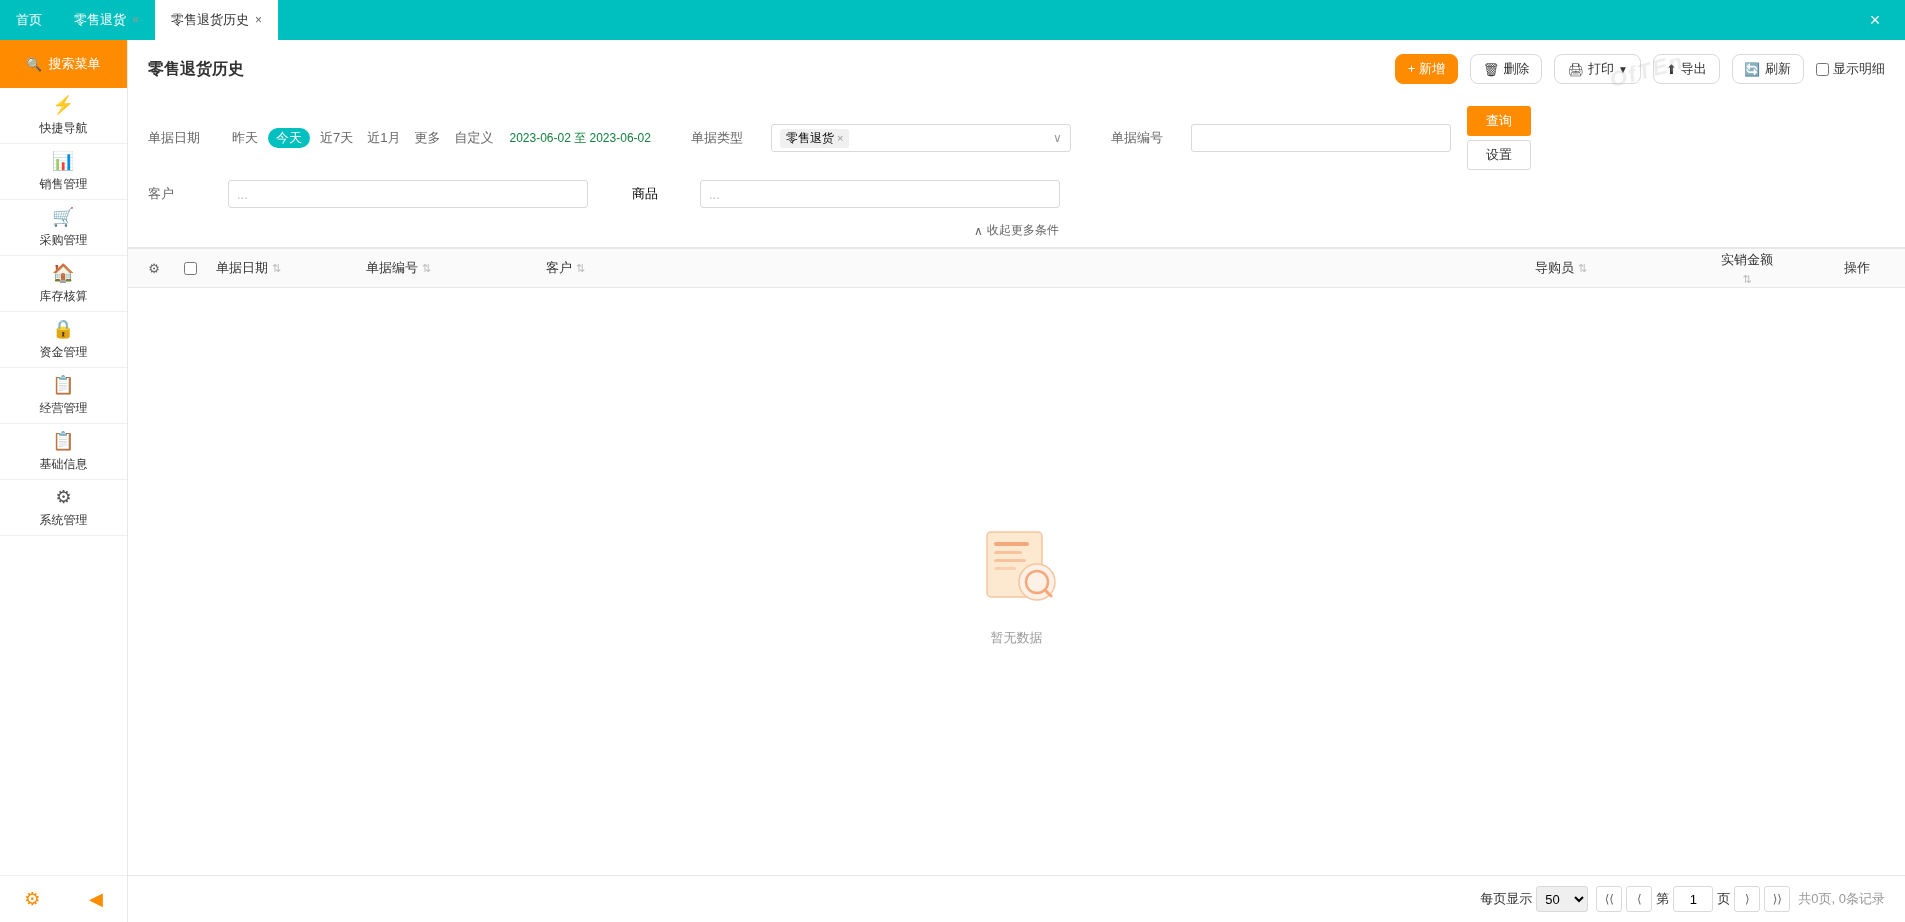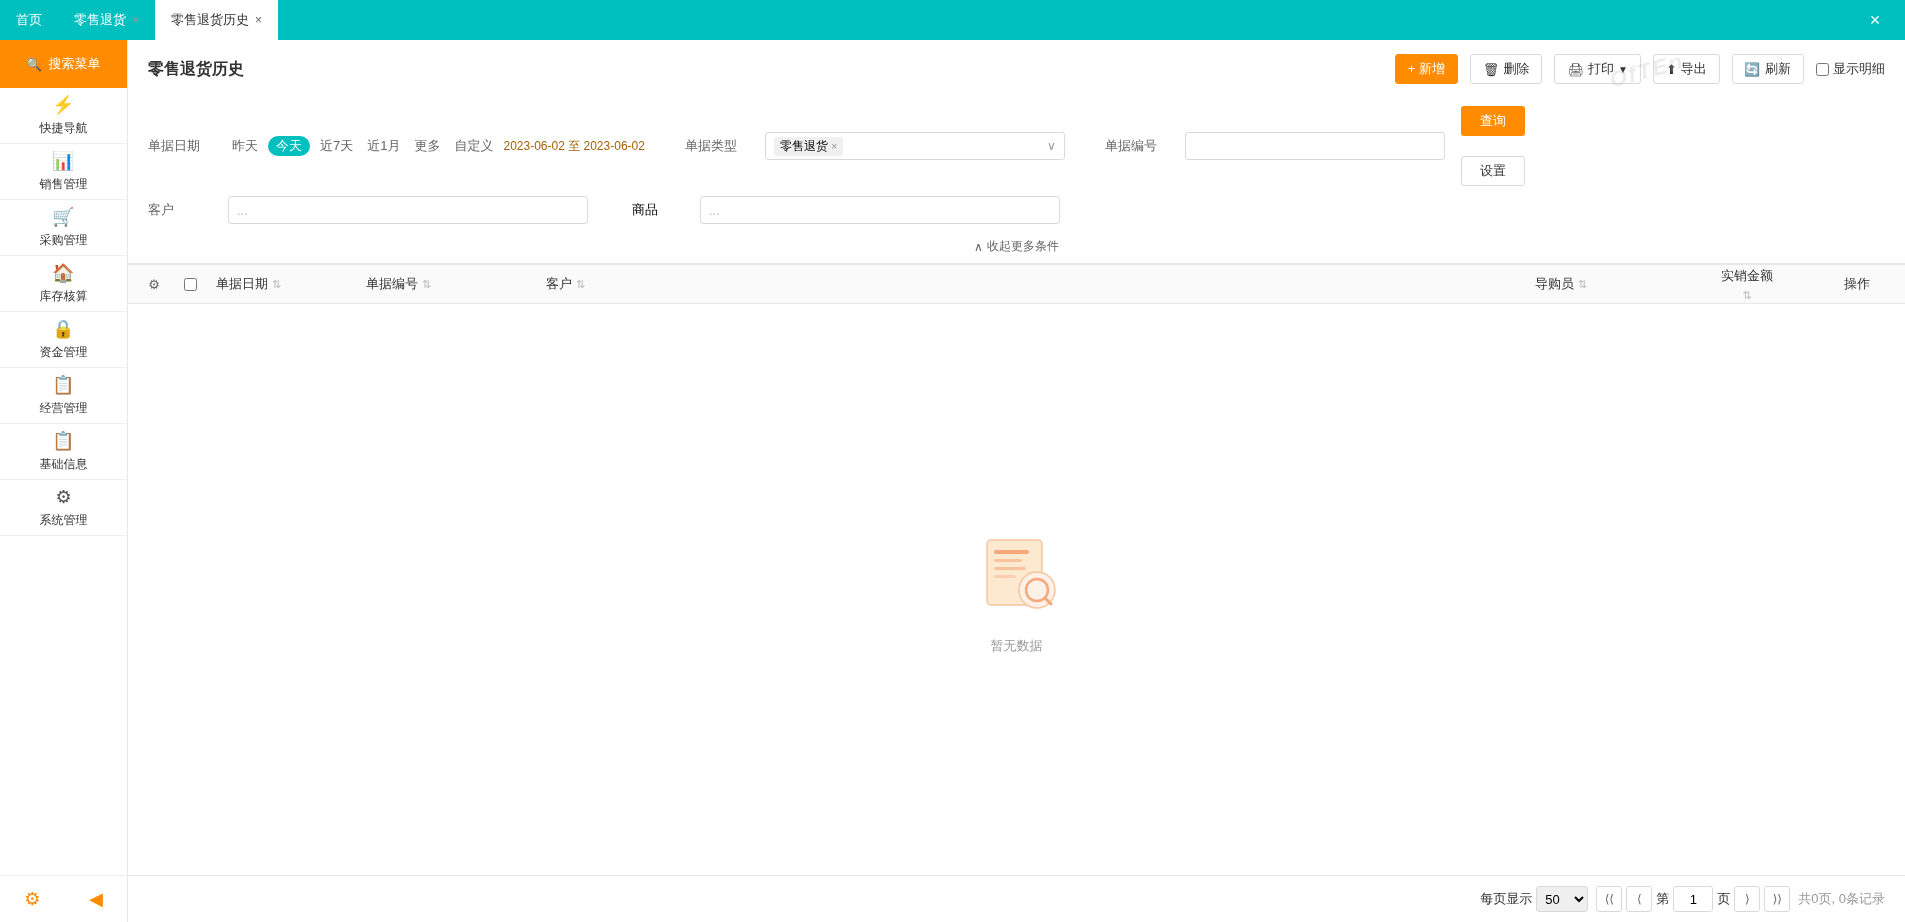--- a/index.html
+++ b/index.html
@@ -141,21 +141,21 @@
       align-items: center;
       gap: 12px;
     }
     .toolbar-btn {
       display: flex;
       align-items: center;
       gap: 4px;
       padding: 5px 12px;
       border: 1px solid #d9d9d9;
       background: #fff;
-      border-radius: 3px;
+      border-radius: 8px;
       cursor: pointer;
       font-size: 13px;
       color: #333;
     }
     .toolbar-btn.primary {
       background: #ff8c00;
       border-color: #ff8c00;
       color: #fff;
     }
     .display-toggle {
@@ -197,21 +197,22 @@
       border-radius: 3px;
     }
     .date-shortcut.active {
       background: #00bfbf;
       color: #fff;
       border-radius: 10px;
       padding: 1px 8px;
     }
     .date-range-text {
       font-size: 12px;
-      color: #a16207;
+      color: #15803d;
+      margin-left: 6px;
     }
     .filter-input {
       border: 1px solid #d9d9d9;
       border-radius: 3px;
       padding: 4px 8px;
       font-size: 13px;
       outline: none;
       width: 200px;
       height: 28px;
     }
@@ -538,21 +539,21 @@
               <div class="tag-item">
                 <span>零售退货</span>
                 <span class="tag-close">×</span>
               </div>
               <span class="dropdown-arrow">∨</span>
             </div>
 
             <span style="width:80px; flex-shrink:0; color:#666; font-size:13px; margin-left:40px;">单据编号</span>
             <input class="filter-input" style="width: 260px;">
 
-            <div style="display:flex; flex-direction:column; gap:20px; margin-left:16px;">
+            <div style="display:flex; flex-direction:column; gap:4px; margin-left:16px;">
               <button class="query-btn">查询</button>
               <button class="settings-btn">设置</button>
             </div>
           </div>
 
           <div class="filter-row">
             <span class="filter-label">客户</span>
             <div class="filter-select-box" style="min-width:360px;">
               <span style="color:#bbb;">...</span>
             </div>

